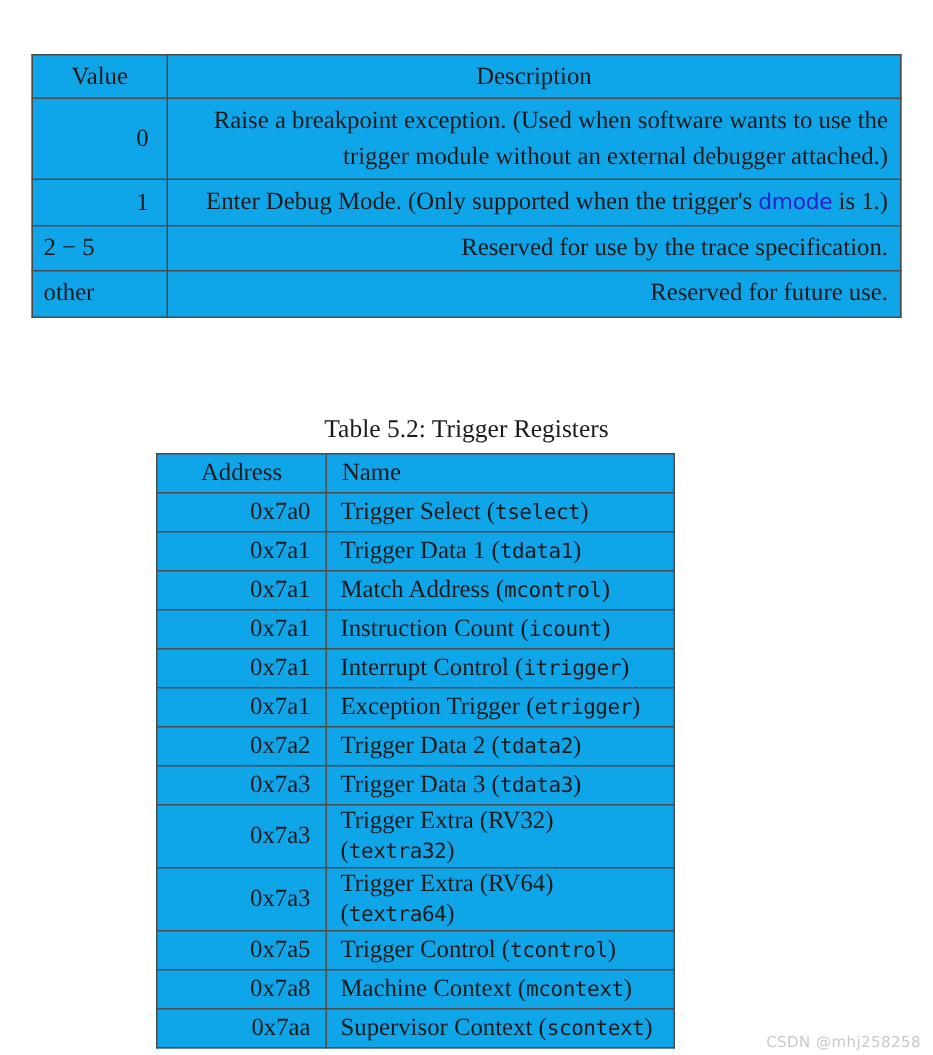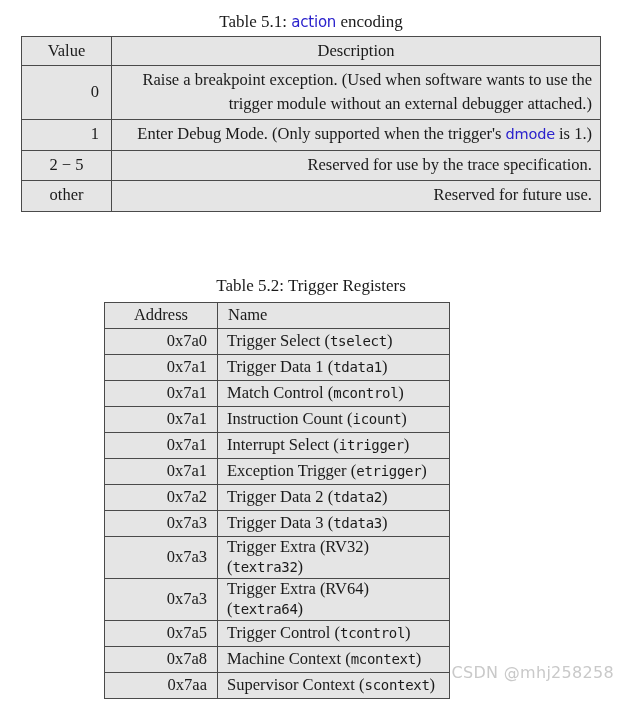--- a/index.html
+++ b/index.html
@@ -36,21 +36,21 @@
     font-size: 15px;
     letter-spacing: -0.2px;
   }
 
   
   table.doc-table {
     border-collapse: collapse;
     font-family: "Liberation Serif", "DejaVu Serif", serif;
     font-size: 16.5px;
     color: #1a1a1a;
-    background: #e5e5e5;
+    background: #0ea5e9;
     padding-left: 44px;
   }
   table.doc-table td,
   table.doc-table th {
     border: 1px solid #4a4a4a;
     font-weight: normal;
     padding: 0;
     vertical-align: middle;
   }
 
@@ -59,21 +59,21 @@
     position: absolute;
     left: 21px;
     top: 36px;
   }
   #table51 {
     width: 580px;
     table-layout: fixed;
   }
   #table51 .col-value {
     width: 75px;
-    text-align: center;
+    text-align: left;
     padding: 2px 7px 3px 7px;
   }
   #table51 .col-value.num {
     text-align: right;
     padding-right: 12px;
   }
   #table51 .col-desc {
     text-align: right;
     padding: 2px 8px 4px 8px;
     line-height: 1.42;
@@ -124,38 +124,33 @@
   #table52 .reg {
     font-family: "DejaVu Sans Mono", "Liberation Mono", monospace;
     font-size: 14px;
     letter-spacing: -0.3px;
   }
 
   
   #watermark {
     position: absolute;
     right: 8px;
-    bottom: 21px;
+    bottom: 2px;
     font-family: "DejaVu Sans", "Liberation Sans", sans-serif;
-    font-size: 16px;
+    font-size: 10px;
     color: #c9c9c9;
     letter-spacing: 0.3px;
     user-select: none;
   }
 </style>
 </head>
 <body>
 
 <div class="page">
 
-  <div class="caption" id="caption51" style="position:absolute; left:0; top:12px; width:622px;">
-    <span>Table 5.1:</span>
-    <span class="mono-blue">action</span>
-    <span>encoding</span>
-  </div>
 
   <div id="table51-wrap">
     <table class="doc-table" id="table51">
       <thead>
         <tr class="hdr">
           <td class="col-value hdrcell">Value</td>
           <td class="col-desc hdrcell">Description</td>
         </tr>
       </thead>
       <tbody id="table51-body">
@@ -193,29 +188,29 @@
           <tr>
             <td class="col-addr">0x7a0</td>
             <td class="col-name"><span>Trigger Select</span> (<span class="reg">tselect</span>)</td>
           </tr>
           <tr>
             <td class="col-addr">0x7a1</td>
             <td class="col-name"><span>Trigger Data 1</span> (<span class="reg">tdata1</span>)</td>
           </tr>
           <tr>
             <td class="col-addr">0x7a1</td>
-            <td class="col-name"><span>Match Control</span> (<span class="reg">mcontrol</span>)</td>
+            <td class="col-name"><span>Match Address</span> (<span class="reg">mcontrol</span>)</td>
           </tr>
           <tr>
             <td class="col-addr">0x7a1</td>
             <td class="col-name"><span>Instruction Count</span> (<span class="reg">icount</span>)</td>
           </tr>
           <tr>
             <td class="col-addr">0x7a1</td>
-            <td class="col-name"><span>Interrupt Select</span> (<span class="reg">itrigger</span>)</td>
+            <td class="col-name"><span>Interrupt Control</span> (<span class="reg">itrigger</span>)</td>
           </tr>
           <tr>
             <td class="col-addr">0x7a1</td>
             <td class="col-name"><span>Exception Trigger</span> (<span class="reg">etrigger</span>)</td>
           </tr>
           <tr>
             <td class="col-addr">0x7a2</td>
             <td class="col-name"><span>Trigger Data 2</span> (<span class="reg">tdata2</span>)</td>
           </tr>
           <tr>

